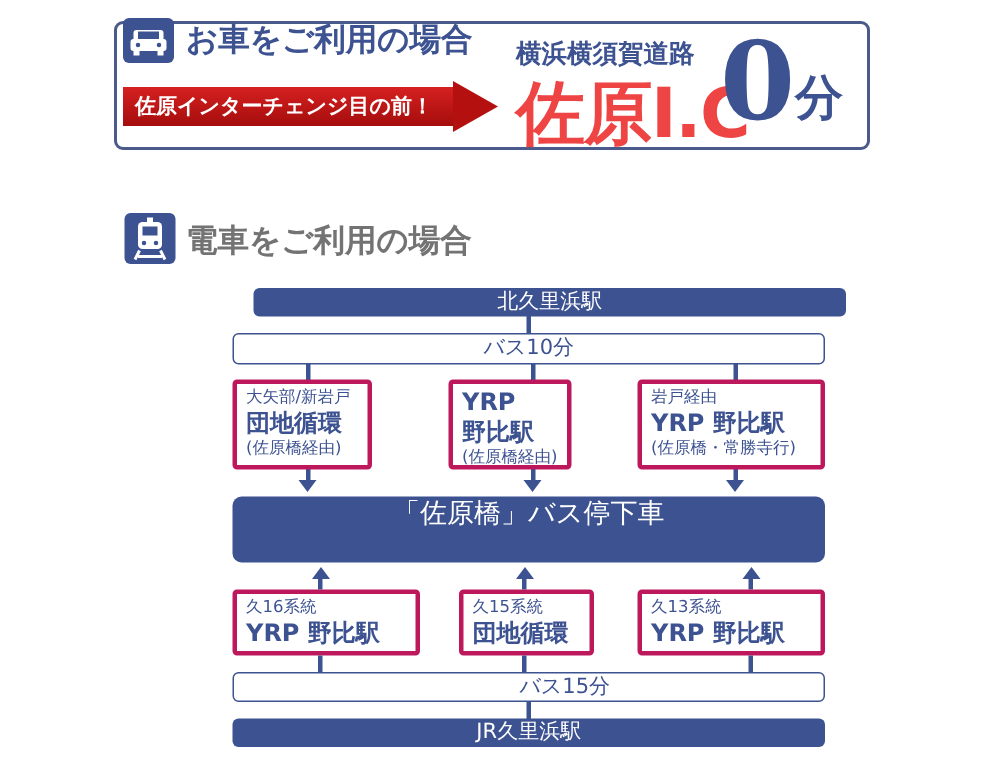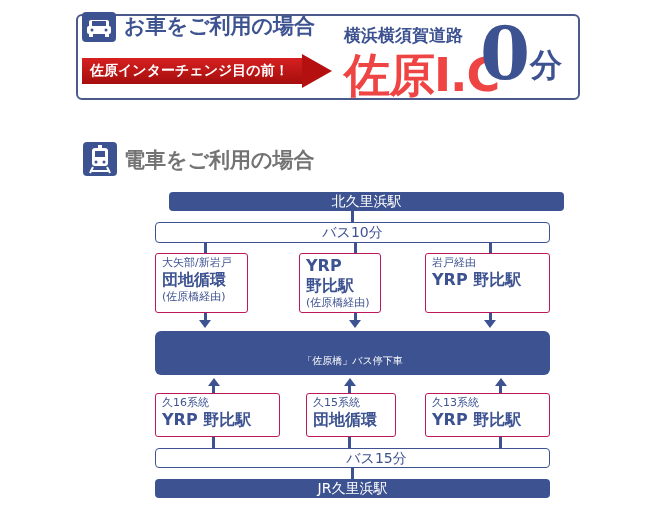--- a/index.html
+++ b/index.html
@@ -16,21 +16,21 @@
   .hw-name{left:344px;top:24px;font-size:17px;font-weight:bold;color:#3d5291;white-space:nowrap;}
   .hw-ic{left:344px;top:45px;font-size:46px;font-weight:bold;color:#ef4444;white-space:nowrap;letter-spacing:-1px;}
   .hw-zero{left:480px;top:14px;font-family:"DejaVu Serif","Liberation Serif",serif;font-size:72px;font-weight:bold;color:#3d5291;line-height:80px;}
   .hw-min{left:530px;top:44px;font-size:32px;font-weight:bold;color:#3d5291;}
   
   .train-icon{left:83px;top:142px;width:34px;height:34px;background:#3d5291;border-radius:4px;}
   .train-title{left:124px;top:146px;font-size:21px;font-weight:bold;color:#737373;white-space:nowrap;}
   .bar-dark{background:#3d5291;color:#fff;border-radius:4px;text-align:center;font-size:14px;}
   .bar-light{background:#fff;border:1px solid #3d5291;color:#3d5291;border-radius:4px;text-align:center;font-size:14px;box-sizing:border-box;}
   .vline{background:#3d5291;width:3px;}
-  .box{background:#fff;border:1px solid #be185d;border-radius:3px;box-sizing:border-box;color:#3d5291;padding:2px 6px;}
+  .box{background:#fff;border:3px solid #be185d;border-radius:3px;box-sizing:border-box;color:#3d5291;padding:2px 6px;}
   .box .small{font-size:11px;line-height:14px;white-space:nowrap;}
   .box .big{font-size:16px;font-weight:bold;line-height:20px;white-space:nowrap;}
   .arrow-down{width:0;height:0;border-left:6px solid transparent;border-right:6px solid transparent;border-top:8px solid #3d5291;}
   .arrow-up{width:0;height:0;border-left:6px solid transparent;border-right:6px solid transparent;border-bottom:8px solid #3d5291;}
 </style>
 </head>
 <body>
 
 <div class="abs car-box"></div>
 <div class="abs car-icon">
@@ -84,28 +84,29 @@
   <div class="small">(佐原橋経由)</div>
 </div>
 <div class="abs box" style="left:299px;top:253px;width:82px;height:60px;">
   <div class="big">YRP</div>
   <div class="big">野比駅</div>
   <div class="small">(佐原橋経由)</div>
 </div>
 <div class="abs box" style="left:425px;top:253px;width:125px;height:60px;">
   <div class="small">岩戸経由</div>
   <div class="big">YRP 野比駅</div>
+  <div class="small">(佐原橋・常勝寺行)</div>
 </div>
 
 <div class="abs arrow-down" style="left:199px;top:320px;"></div>
 <div class="abs arrow-down" style="left:349px;top:320px;"></div>
 <div class="abs arrow-down" style="left:484px;top:320px;"></div>
 
 <div class="abs bar-dark" style="left:155px;top:331px;width:395px;height:44px;border-radius:6px;">
-  <div style="font-size:10px;line-height:20px;padding-top:20px;text-align:center;">「佐原橋」バス停下車</div>
+  <div style="font-size:18px;line-height:20px;padding-top:2px;text-align:center;">「佐原橋」バス停下車</div>
 </div>
 
 <div class="abs arrow-up" style="left:208px;top:378px;"></div>
 <div class="abs arrow-up" style="left:344px;top:378px;"></div>
 <div class="abs arrow-up" style="left:495px;top:378px;"></div>
 <div class="abs vline" style="left:212px;top:385px;height:8px;"></div>
 <div class="abs vline" style="left:348px;top:385px;height:8px;"></div>
 <div class="abs vline" style="left:499px;top:385px;height:8px;"></div>
 
 <div class="abs box" style="left:155px;top:393px;width:125px;height:44px;">

